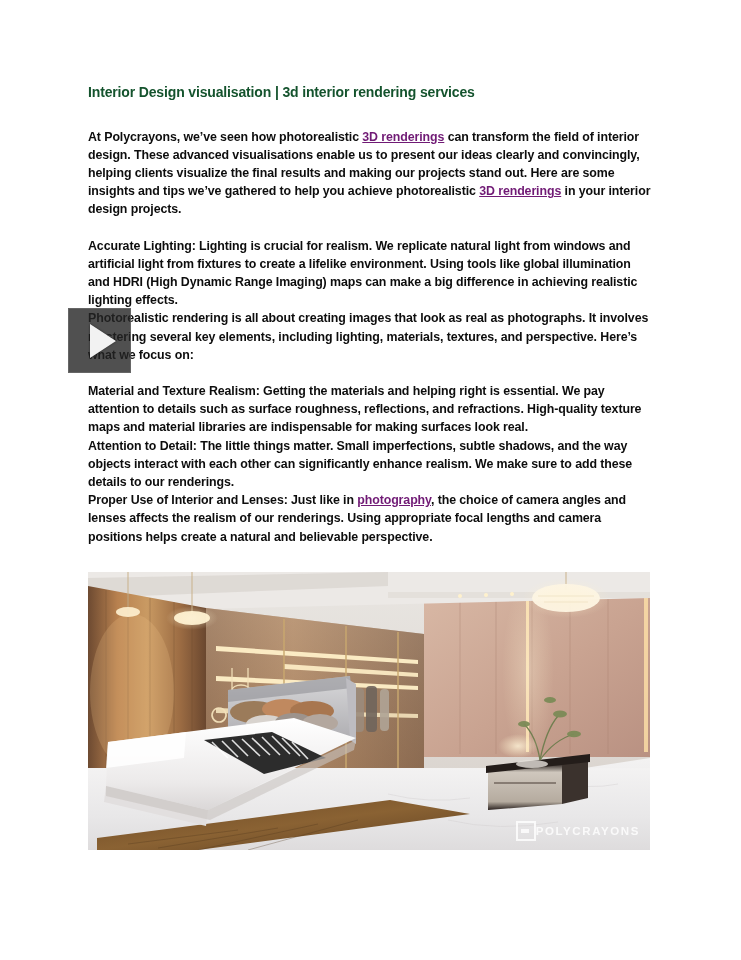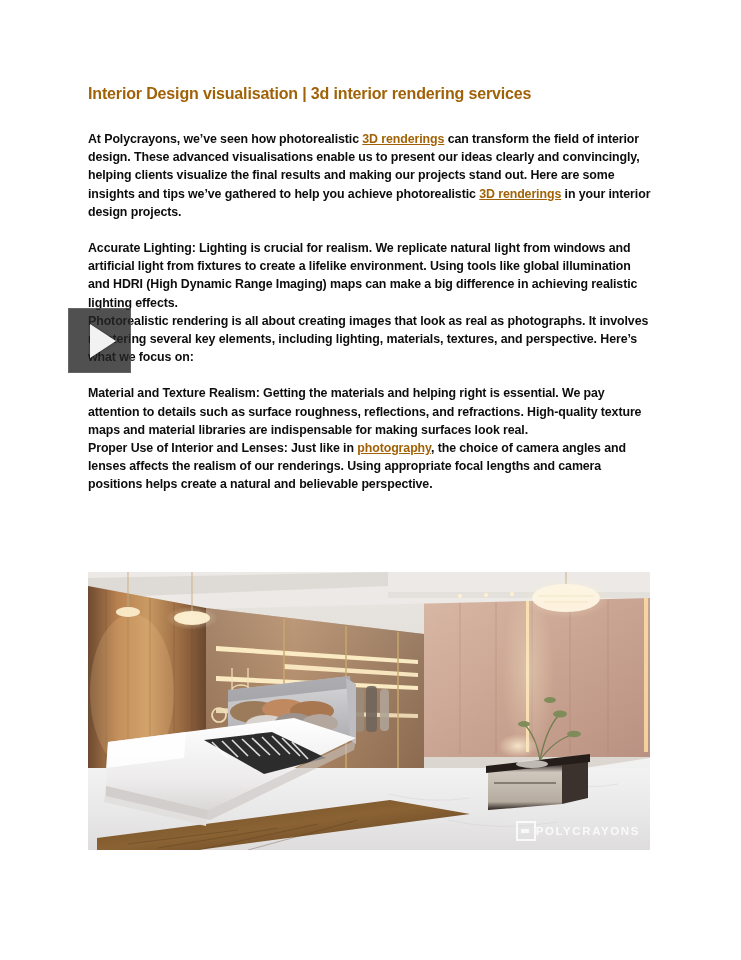--- a/index.html
+++ b/index.html
@@ -26,44 +26,44 @@
   }
 
   .content {
     position: absolute;
     left: 88px;
     top: 84px;
     width: 565px;
   }
 
   h1.doc-title {
-    font-size: 16px;
+    font-size: 14px;
     font-weight: bold;
     letter-spacing: -0.15px;
     line-height: 1.25;
     margin: 0 0 26px 0;
-    color: #a16207;
+    color: #14532d;
   }
 
   p.para {
     font-size: 12.4px;
     font-weight: bold;
     line-height: 18.2px;
     margin: 0 0 18px 0;
     letter-spacing: -0.1px;
     color: #0d0d0d;
     text-align: left;
   }
 
   p.para.tight {
     margin-bottom: 0;
   }
 
   .lnk {
-    color: #a16207;
+    color: #701a75;
     text-decoration: underline;
     font-weight: bold;
     cursor: pointer;
   }
 
   
   .video-player {
     position: absolute;
     left: 68px;
     top: 308px;
@@ -144,20 +144,21 @@
     <h1 class="doc-title">Interior Design visualisation | 3d interior rendering services</h1>
 
     <p class="para"><span>At Polycrayons, we’ve seen how photorealistic </span><a class="lnk" href="#">3D renderings</a><span> can transform the field of interior design. These advanced visualisations enable us to present our ideas clearly and convincingly, helping clients visualize the final results and making our projects stand out. Here are some insights and tips we’ve gathered to help you achieve photorealistic </span><a class="lnk" href="#">3D renderings</a><span> in your interior design projects.</span></p>
 
     <p class="para tight">Accurate Lighting: Lighting is crucial for realism. We replicate natural light from windows and artificial light from fixtures to create a lifelike environment. Using tools like global illumination and HDRI (High Dynamic Range Imaging) maps can make a big difference in achieving realistic lighting effects.</p>
 
     <p class="para">Photorealistic rendering is all about creating images that look as real as photographs. It involves mastering several key elements, including lighting, materials, textures, and perspective. Here’s what we focus on:</p>
 
     <p class="para tight">Material and Texture Realism: Getting the materials and helping right is essential. We pay attention to details such as surface roughness, reflections, and refractions. High-quality texture maps and material libraries are indispensable for making surfaces look real.</p>
 
+    <p class="para tight">Attention to Detail: The little things matter. Small imperfections, subtle shadows, and the way objects interact with each other can significantly enhance realism. We make sure to add these details to our renderings.</p>
 
     <p class="para tight"><span>Proper Use of Interior and Lenses: Just like in </span><a class="lnk" href="#">photography</a><span>, the choice of camera angles and lenses affects the realism of our renderings. Using appropriate focal lengths and camera positions helps create a natural and believable perspective.</span></p>
 
   </div>
 
   <div class="video-player">
     <div class="play-tri"></div>
   </div>
 
   <figure class="render-figure" style="margin:0">

